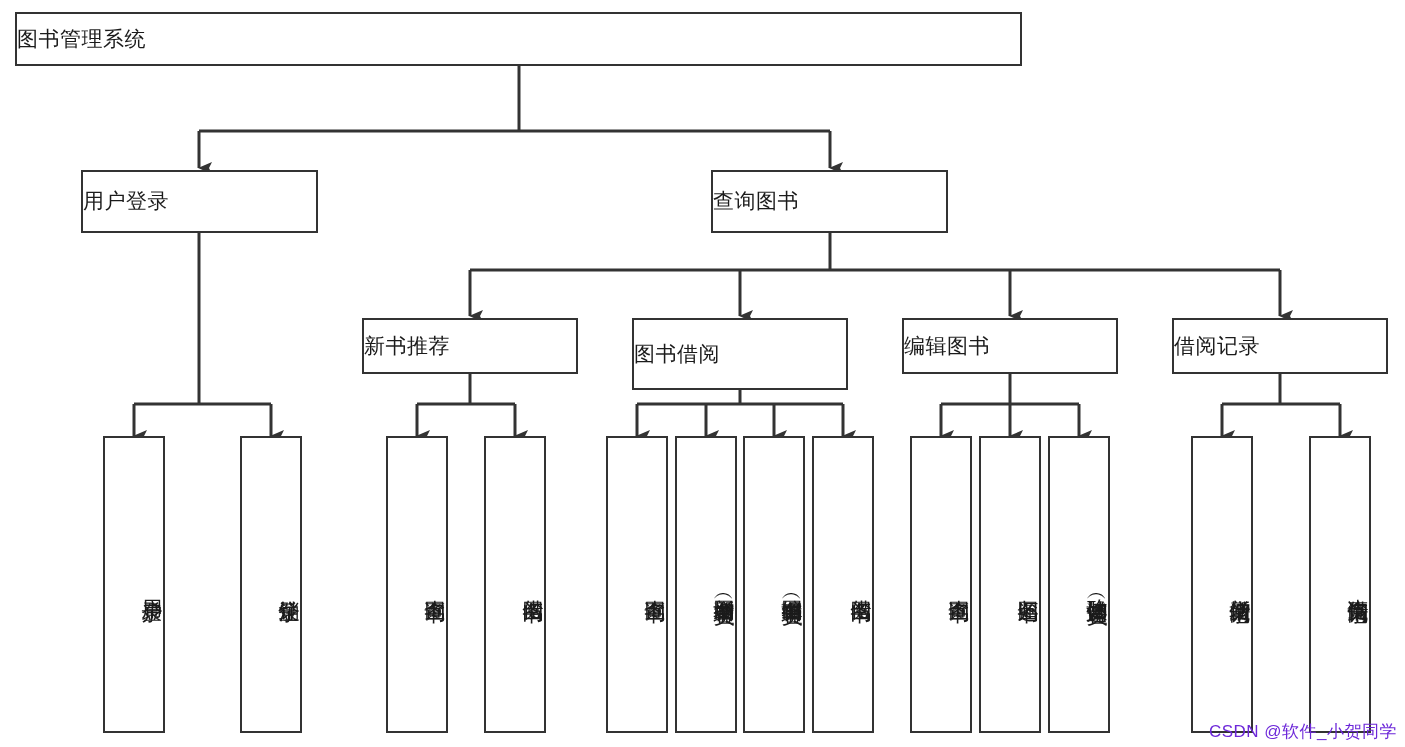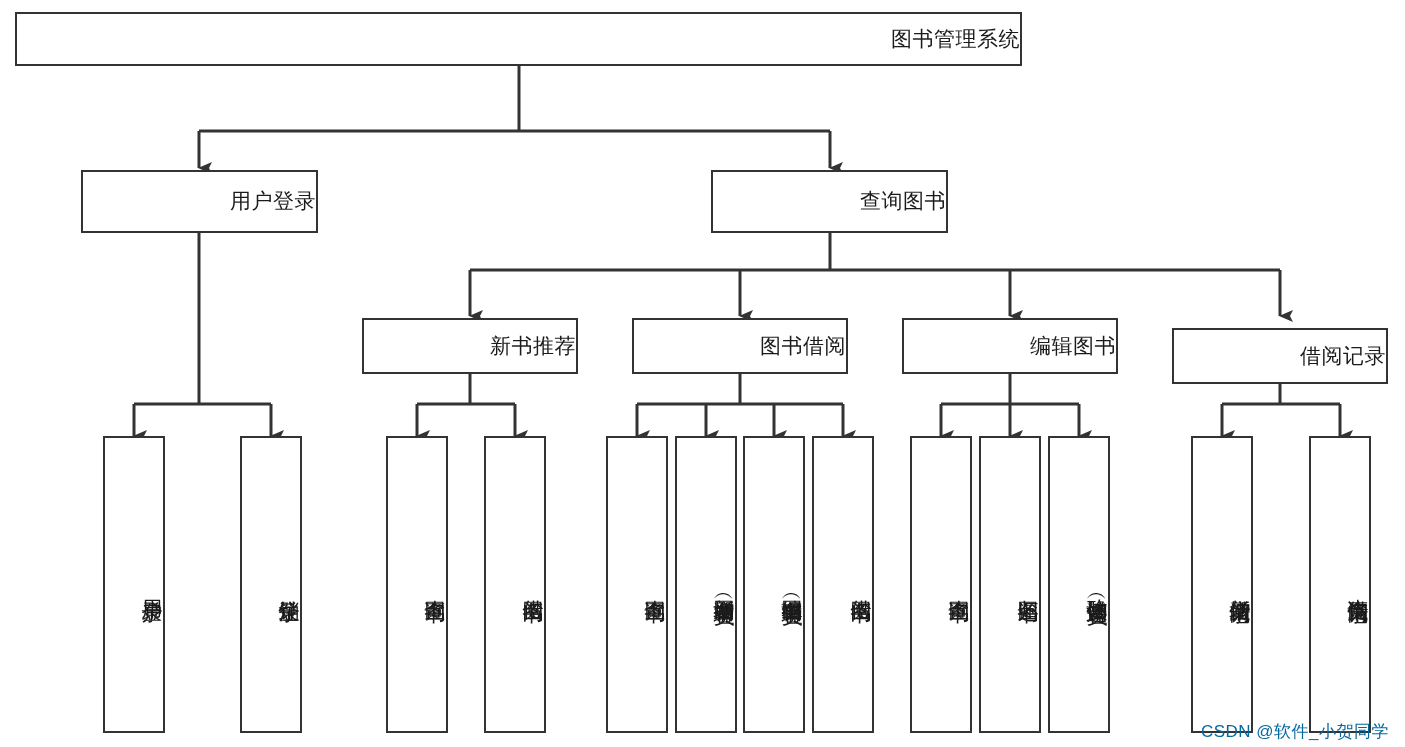--- a/index.html
+++ b/index.html
@@ -26,21 +26,21 @@
     height: 747px;
     pointer-events: none;
   }
   .node {
     position: absolute;
     box-sizing: border-box;
     background: #ffffff;
     border: 2px solid #333333;
     display: flex;
     align-items: center;
-    justify-content: flex-end;
+    justify-content: flex-start;
     color: #1b1b1b;
     line-height: 1.08;
   }
   .node.horizontal {
     font-size: 21px;
     letter-spacing: 0.5px;
   }
   .node.vertical {
     writing-mode: vertical-rl;
     text-orientation: upright;
@@ -58,24 +58,24 @@
     white-space: nowrap;
   }
   .node.vertical.align-top .vtext {
     margin-top: 4px;
   }
   .node.vertical.align-mid .vtext {
     margin-top: 0;
   }
   #watermark {
     position: absolute;
-    right: 16px;
+    right: 8px;
     bottom: 4px;
     font-size: 17px;
-    color: #0369a1;
+    color: #6d28d9;
     letter-spacing: 0.5px;
     white-space: nowrap;
   }
 </style>
 </head>
 <body>
 
 <div id="diagram-root">
 
   <svg class="connectors" viewBox="0 0 1405 747" xmlns="http://www.w3.org/2000/svg">
@@ -136,33 +136,33 @@
   </div>
 
   <div class="node horizontal" style="left:81px; top:170px; width:237px; height:63px;">
     <span>用户登录</span>
   </div>
 
   <div class="node horizontal" style="left:711px; top:170px; width:237px; height:63px;">
     <span>查询图书</span>
   </div>
 
-  <div class="node horizontal" style="left:362px; top:318px; width:216px; height:56px;padding-left:18px;">
+  <div class="node horizontal" style="left:362px; top:318px; width:216px; height:56px;">
     <span>新书推荐</span>
   </div>
 
-  <div class="node horizontal" style="left:632px; top:318px; width:216px; height:56px;">
+  <div class="node horizontal" style="left:632px; top:318px; width:216px; height:72px;">
     <span>图书借阅</span>
   </div>
 
   <div class="node horizontal" style="left:902px; top:318px; width:216px; height:56px;">
     <span>编辑图书</span>
   </div>
 
-  <div class="node horizontal" style="left:1172px; top:328px; width:216px; height:56px;">
+  <div class="node horizontal" style="left:1172px; top:318px; width:216px; height:56px;">
     <span>借阅记录</span>
   </div>
 
   <div class="node vertical align-mid" style="left:103px; top:436px; width:62px; height:297px;">
     <span class="vtext">用户登录</span>
   </div>
 
   <div class="node vertical align-mid" style="left:240px; top:436px; width:62px; height:297px;">
     <span class="vtext">注销登录</span>
   </div>

